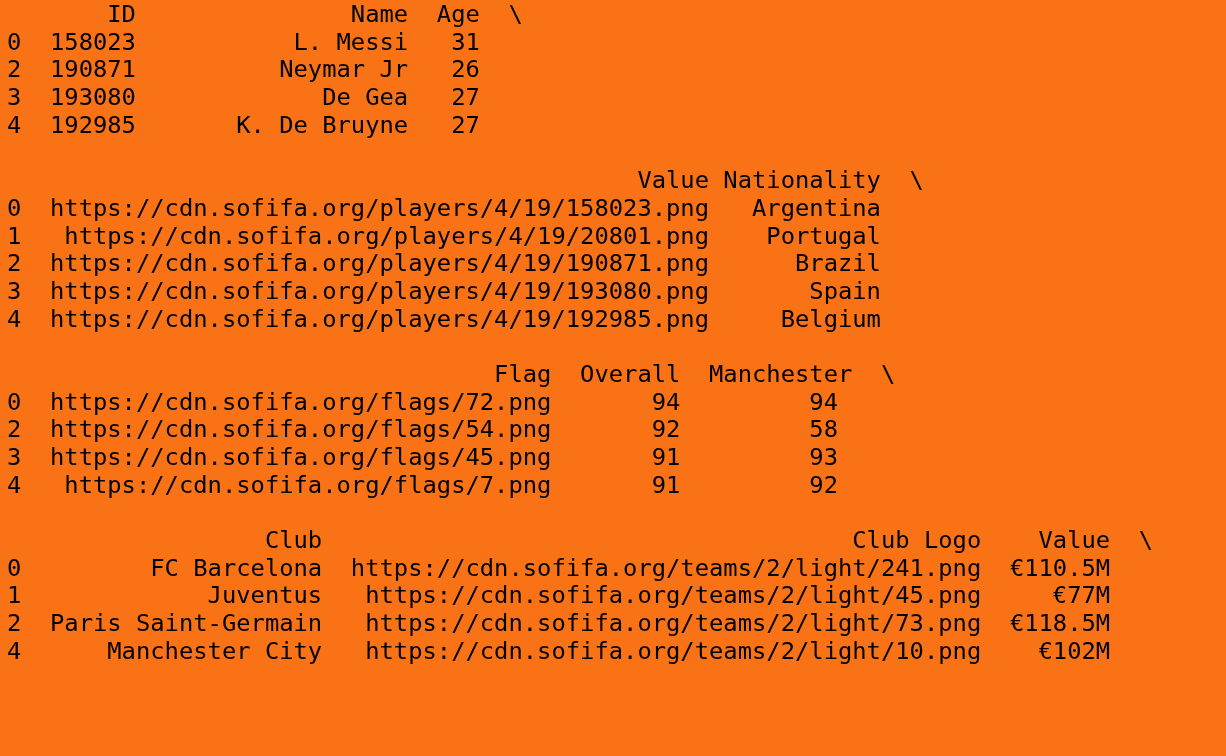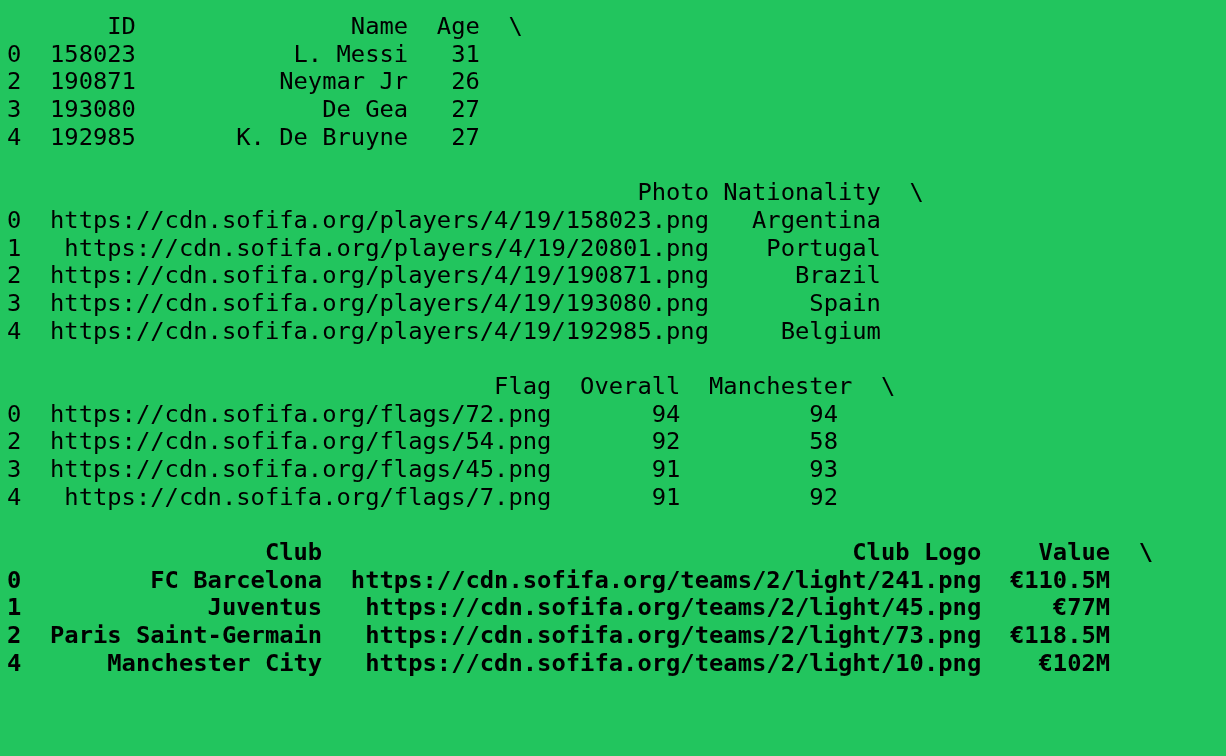--- a/index.html
+++ b/index.html
@@ -7,50 +7,50 @@
     padding: 0;
     background: #ffffff;
     width: 1226px;
     height: 756px;
     overflow: hidden;
   }
   .console {
     box-sizing: border-box;
     width: 1226px;
     height: 756px;
-    padding: 13px 0 0 7px;
+    padding: 1px 0 0 7px;
     font-family: "DejaVu Sans Mono", "Liberation Mono", monospace;
     font-size: 23.8px;
     line-height: 27.7px;
     font-weight: normal;
     color: #000000;
-    background: #22c55e;
+    background: #f97316;
   }
   .df-block { margin: 0 0 27.7px 0; }
-  .df-block:last-child { margin-bottom: 11px; font-weight: bold; }
+  .df-block:last-child { margin-bottom: 11px; }
   .line {
     white-space: pre;
     height: 27.7px;
   }
 </style>
 </head>
 <body>
 
 <div class="console">
 
   <div class="df-block">
     <div class="line">       ID               Name  Age  \</div>
     <div class="line">0  158023           L. Messi   31</div>
     <div class="line">2  190871          Neymar Jr   26</div>
     <div class="line">3  193080             De Gea   27</div>
     <div class="line">4  192985       K. De Bruyne   27</div>
   </div>
 
   <div class="df-block">
-    <div class="line">                                            Photo Nationality  \</div>
+    <div class="line">                                            Value Nationality  \</div>
     <div class="line">0  https://cdn.sofifa.org/players/4/19/158023.png   Argentina</div>
     <div class="line">1   https://cdn.sofifa.org/players/4/19/20801.png    Portugal</div>
     <div class="line">2  https://cdn.sofifa.org/players/4/19/190871.png      Brazil</div>
     <div class="line">3  https://cdn.sofifa.org/players/4/19/193080.png       Spain</div>
     <div class="line">4  https://cdn.sofifa.org/players/4/19/192985.png     Belgium</div>
   </div>
 
   <div class="df-block">
     <div class="line">                                  Flag  Overall  Manchester  \</div>
     <div class="line">0  https://cdn.sofifa.org/flags/72.png       94         94</div>

